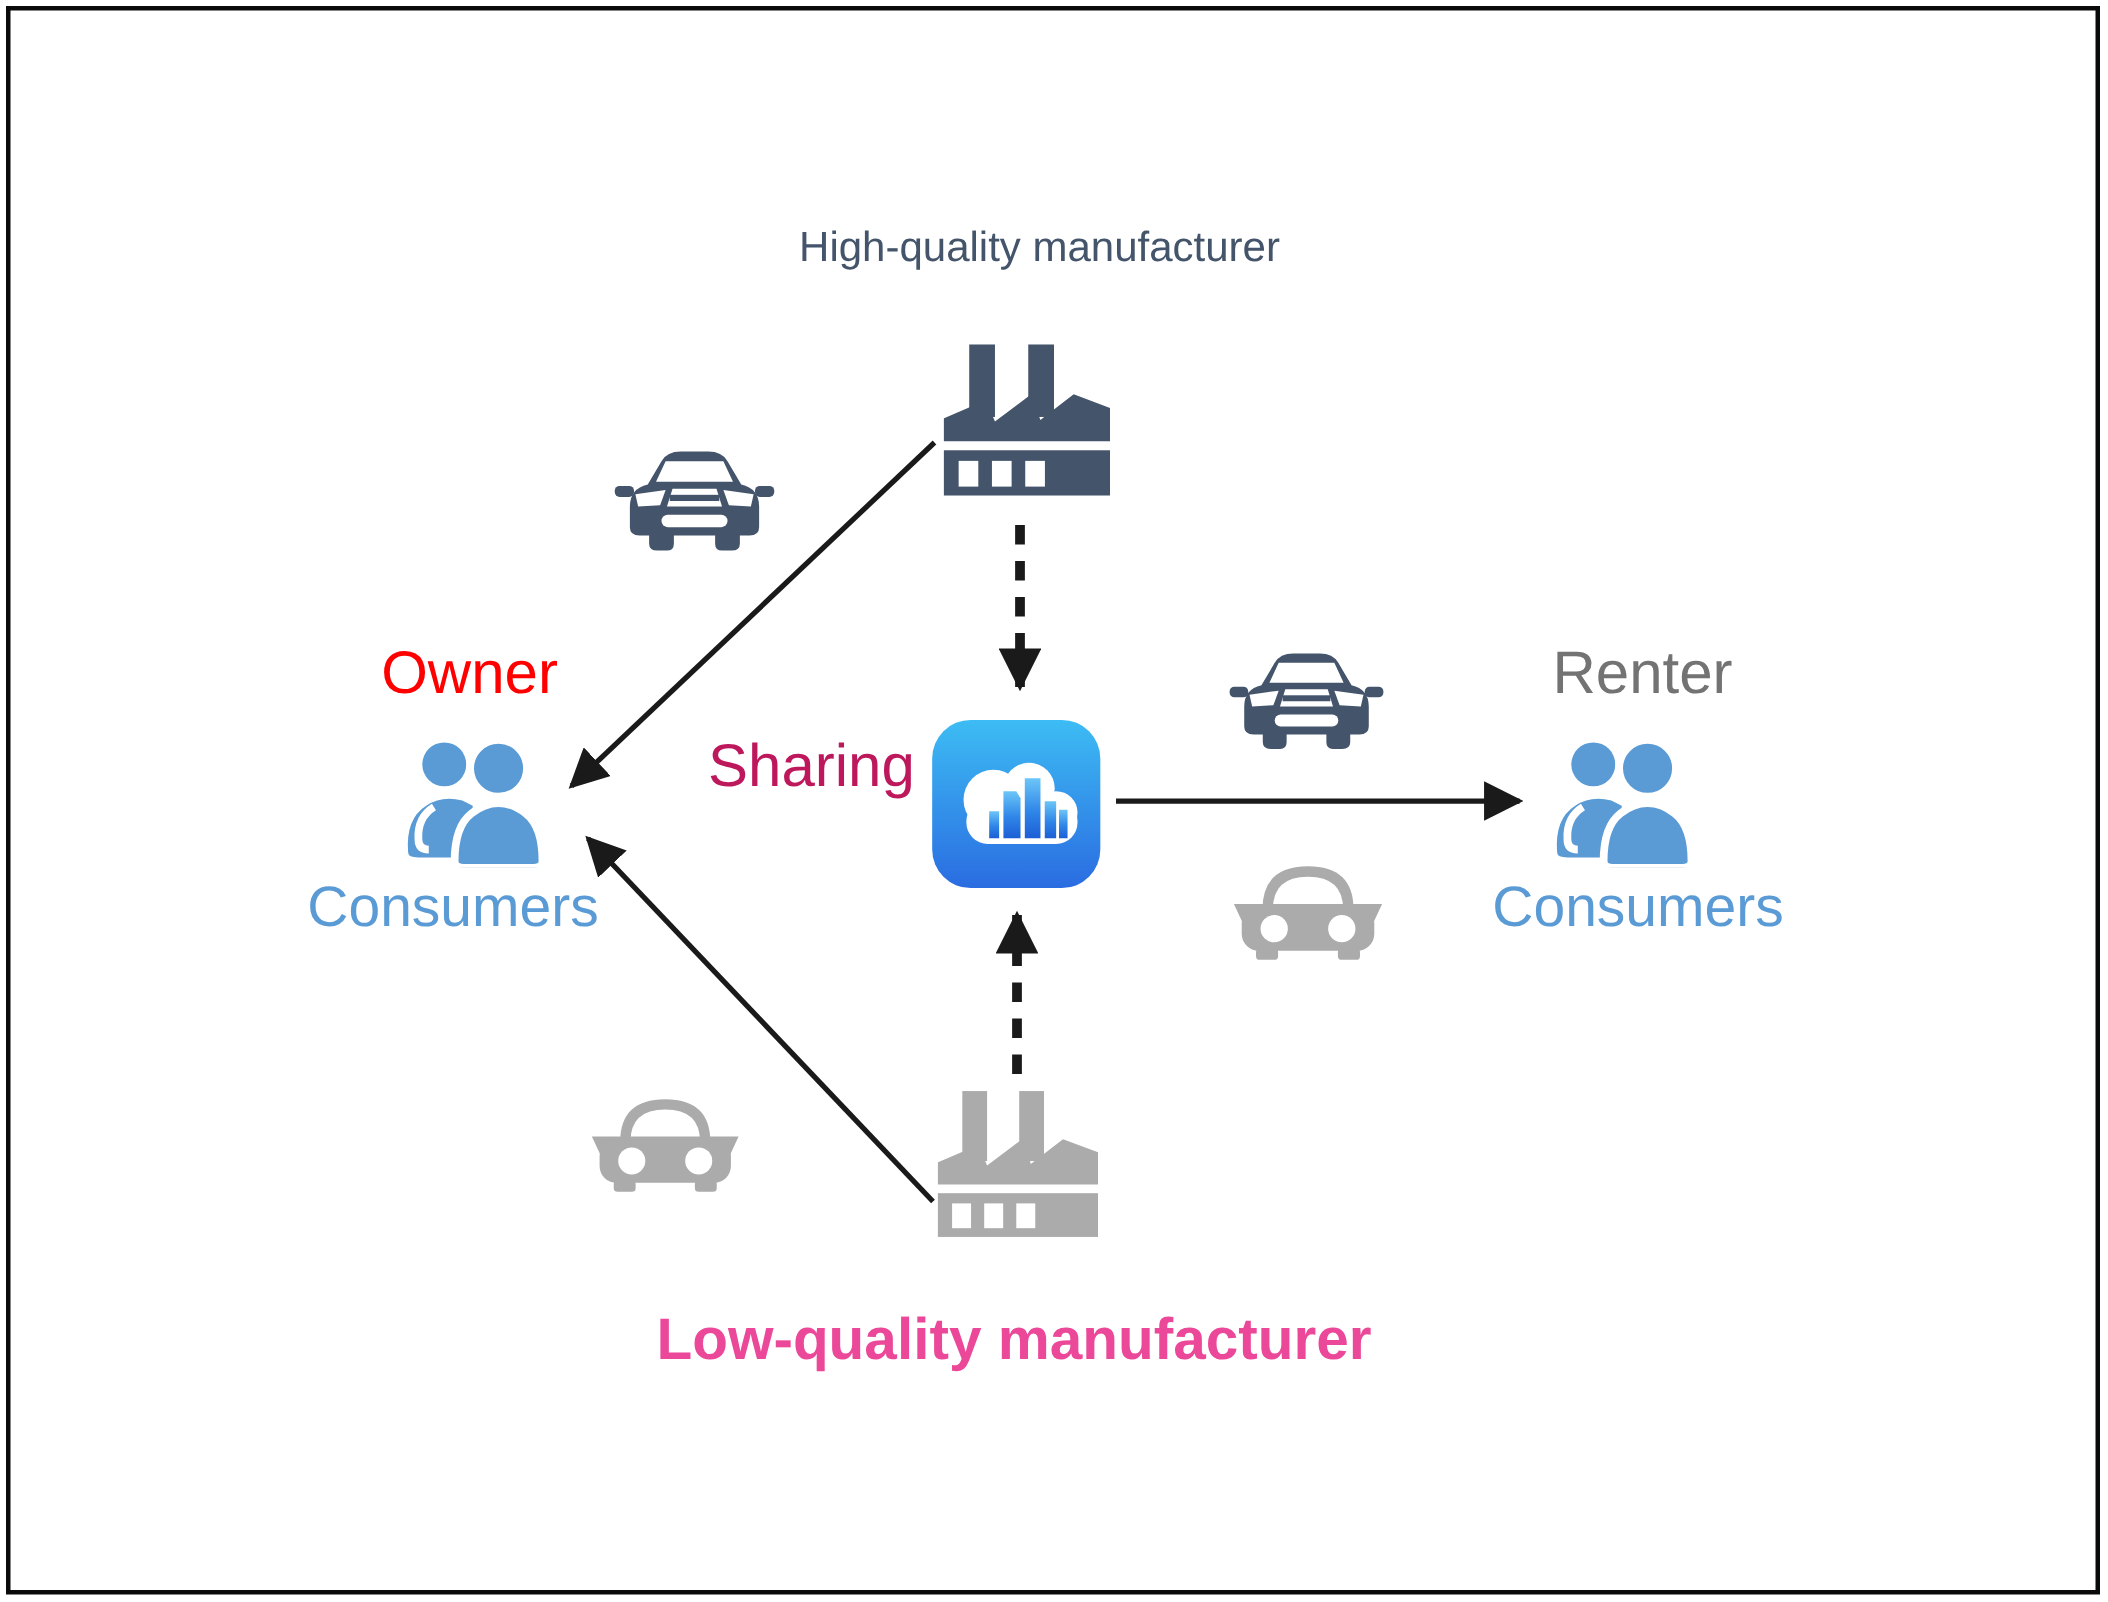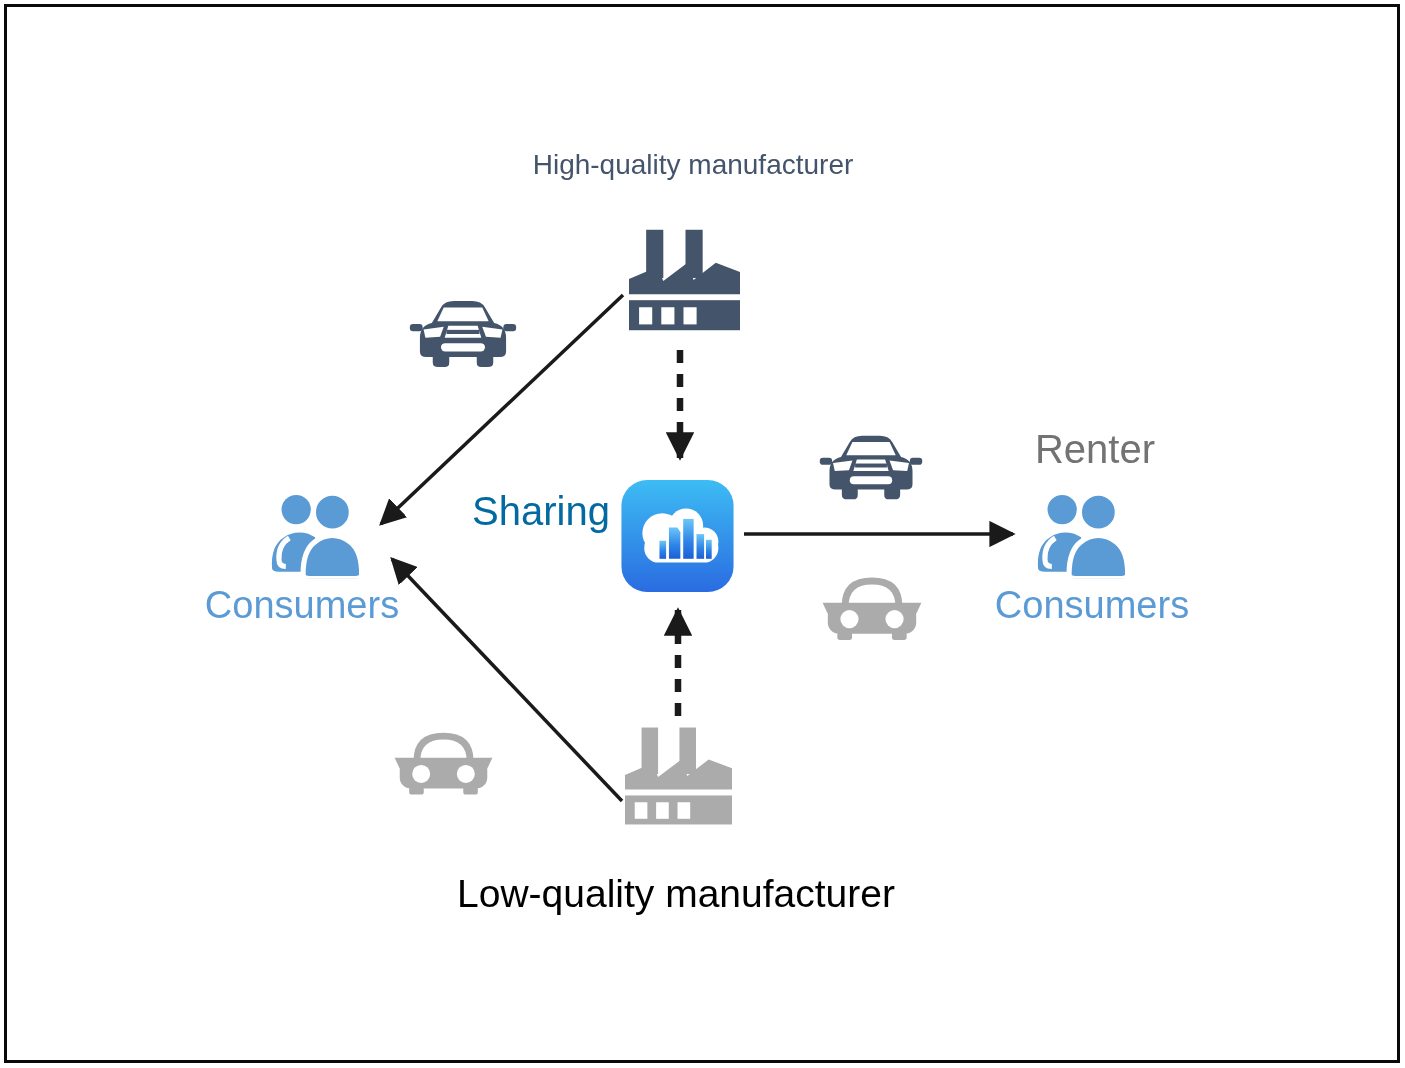--- a/index.html
+++ b/index.html
@@ -22,27 +22,27 @@
     left: 0; top: 0;
     width: 1405px; height: 1068px;
   }
   .lbl {
     position: absolute;
     text-align: center;
     white-space: nowrap;
     line-height: 1.1;
   }
   .lbl-high       { left: 353px; top: 150px; width: 680px; font-size: 28px; color: #44546A; }
-  .lbl-low        { left: 336px; top: 873px; width: 680px; font-size: 39px; color: #000000; }
+  .lbl-low        { left: 336px; top: 873px; width: 680px; font-size: 39px; color: #ec4899; font-weight: bold; }
   .lbl-owner      { left: 163px; top: 427px; width: 300px; font-size: 40px; color: #FF0000; }
   .lbl-renter     { left: 945px; top: 427px; width: 300px; font-size: 40px; color: #737373; }
   .lbl-cons-left  { left: 152px; top: 585px; width: 300px; font-size: 38px; color: #5B9BD5; }
   .lbl-cons-right { left: 942px; top: 585px; width: 300px; font-size: 38px; color: #5B9BD5; }
   .lbl-platform   { left: 472px; top: 488px; width: 200px; font-size: 40px; line-height: 47px;
-                    color: #0369a1; text-align: left; }
+                    color: #be185d; text-align: left; }
   .ic { position: absolute; }
   .ic svg { display: block; width: 100%; height: 100%; }
   #ic-factory-high { left: 629px; top: 228px; width: 111px; height: 104px; color: #44546A; }
   #ic-factory-low  { left: 625px; top: 724px; width: 107px; height: 104px; color: #ABABAB; }
   #ic-car-tl       { left: 408px; top: 291px; width: 110px; height: 86px;  color: #44546A; }
   #ic-car-r-dark   { left: 818px; top: 428px; width: 106px; height: 79px;  color: #44546A; }
   #ic-car-r-gray   { left: 820px; top: 563px; width: 104px; height: 81px;  color: #ABABAB; }
   #ic-car-bl       { left: 392px; top: 719px; width: 103px; height: 79px;  color: #ABABAB; }
   #ic-people-left  { left: 260px; top: 484px; width: 112px; height: 96px;  color: #5B9BD5; }
   #ic-people-right { left: 1026px; top: 484px; width: 112px; height: 96px; color: #5B9BD5; }
@@ -110,20 +110,21 @@
     </defs>
     <line x1="623" y1="295" x2="381" y2="524" stroke="#1A1A1A" stroke-width="3.5" marker-end="url(#mS)"></line>
     <line x1="680" y1="350" x2="680" y2="458" stroke="#1A1A1A" stroke-width="6.5" stroke-dasharray="13 11" marker-end="url(#mD)"></line>
     <line x1="744" y1="534" x2="1013" y2="534" stroke="#1A1A1A" stroke-width="3.5" marker-end="url(#mS)"></line>
     <line x1="678" y1="716" x2="678" y2="610" stroke="#1A1A1A" stroke-width="6.5" stroke-dasharray="13 11" marker-end="url(#mD)"></line>
     <line x1="622" y1="801" x2="392" y2="559" stroke="#1A1A1A" stroke-width="3.5" marker-end="url(#mS)"></line>
   </svg>
 
   <div class="lbl lbl-high">High-quality manufacturer</div>
   <div class="lbl lbl-low">Low-quality manufacturer</div>
+  <div class="lbl lbl-owner">Owner</div>
   <div class="lbl lbl-renter">Renter</div>
   <div class="lbl lbl-cons-left">Consumers</div>
   <div class="lbl lbl-cons-right">Consumers</div>
   <div class="lbl lbl-platform">
     <div>Sharing</div>
   </div>
 
   <div class="ic" id="ic-factory-high">
     <svg viewBox="0 0 110 100">
         <use href="#sym-factory"></use>

